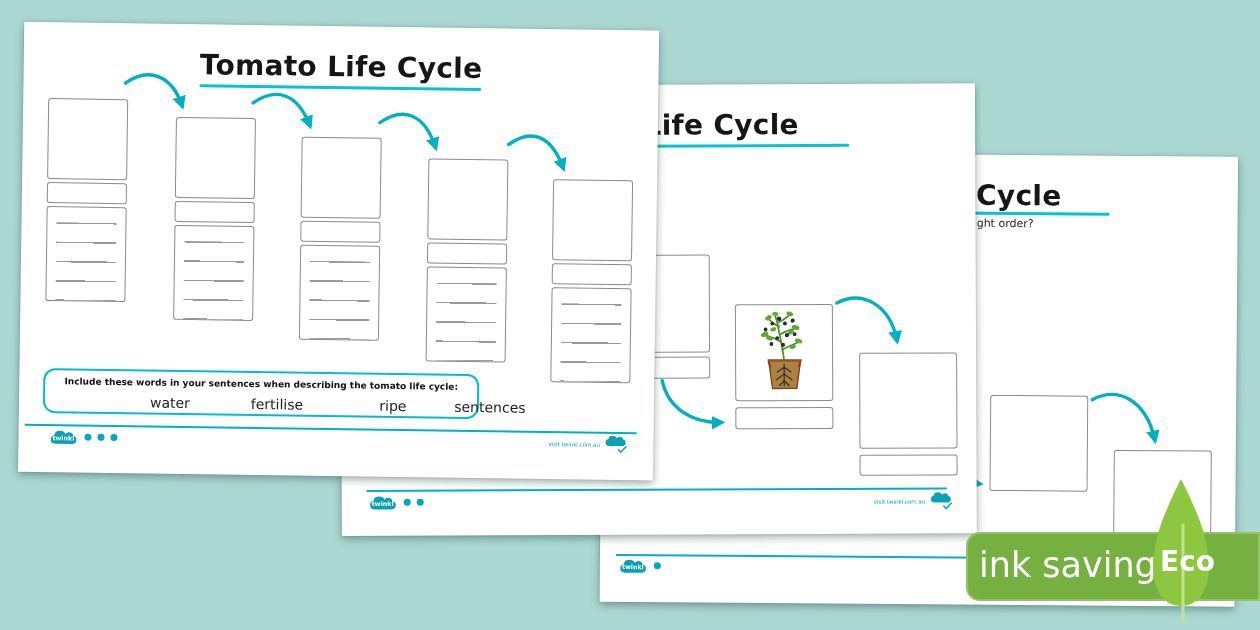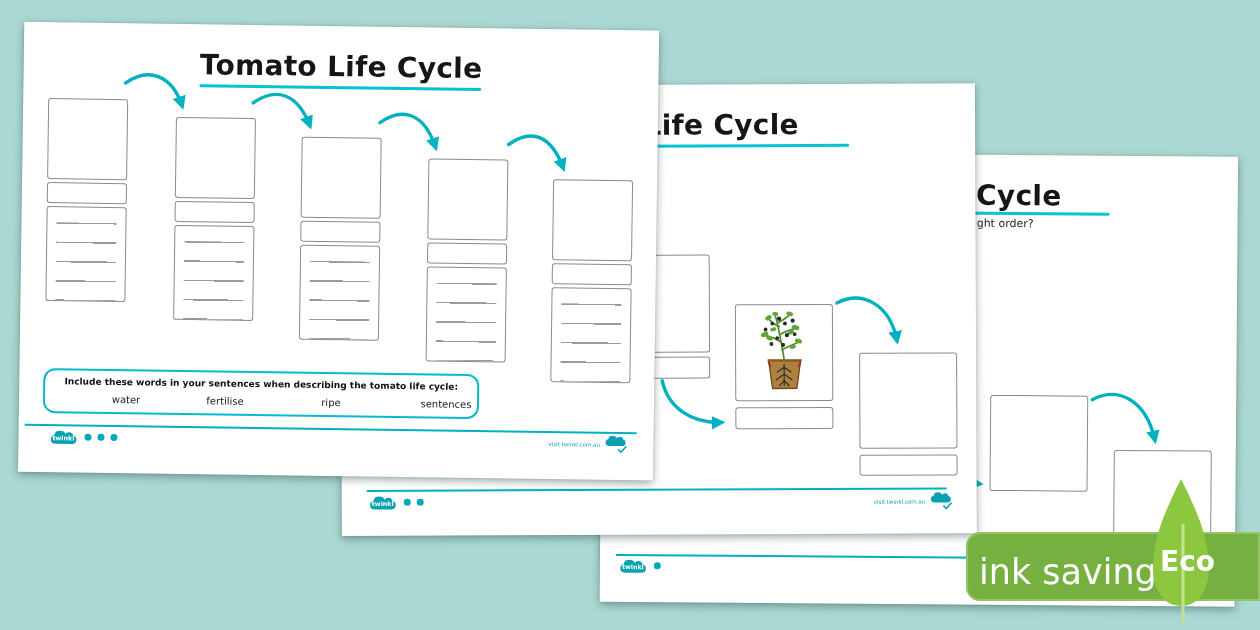--- a/index.html
+++ b/index.html
@@ -17,34 +17,34 @@
   .step{position:absolute;width:80px;}
   .step .img{position:relative;width:80px;height:81px;border:1.6px solid #8b8b8b;border-radius:3px;box-sizing:border-box;}
   .step .lbl{position:relative;width:80px;height:21px;border:1.6px solid #8b8b8b;border-radius:3px;margin-top:3px;box-sizing:border-box;}
   .step .wrt{position:relative;width:80px;height:95px;border:1.6px solid #8b8b8b;border-radius:3px;margin-top:3px;box-sizing:border-box;}
   .wlines{position:absolute;left:9px;right:9px;top:15px;bottom:0;
           background:repeating-linear-gradient(to bottom,#9a9a9a 0,#9a9a9a 1.5px,transparent 1.5px,transparent 19.3px);}
   .arrows{position:absolute;left:0;top:0;pointer-events:none;}
   .wordbank{position:absolute;left:24px;top:346px;width:436px;height:45px;border:2.5px solid #05bccc;
             border-radius:12px;box-sizing:border-box;}
   .wb-instr{position:absolute;top:6px;left:0;right:0;text-align:center;font-size:9px;font-weight:bold;color:#101010;}
-  .wb-word{position:absolute;top:23px;transform:translateX(-50%);font-size:10px;color:#1c1c1c;}
+  .wb-word{position:absolute;top:23px;transform:translateX(-50%);font-size:14px;color:#1c1c1c;margin-left:44px;}
   .footer-line{position:absolute;height:2.2px;background:#00b1bf;}
   .brand-row{position:absolute;display:flex;align-items:center;gap:6px;}
   .dot{width:7px;height:7px;border-radius:50%;background:#00a9b7;}
   .cloud{width:30px;height:19px;display:block;}
   .cloud-sm{width:24px;height:21px;display:block;}
   svg text{font-family:"DejaVu Sans",sans-serif;}
   .site-row{position:absolute;display:flex;align-items:flex-start;gap:3px;}
   .site{font-size:5.5px;color:#0aa2b2;line-height:8px;margin-top:8px;}
   .instr{position:absolute;top:62px;left:0;width:431px;text-align:right;font-size:11px;color:#222;}
   .plantbox{position:absolute;left:394px;top:220px;width:98px;height:97px;}
   .badge{position:absolute;left:966px;top:532px;width:294px;height:69px;background:#76b041;
          border-radius:14px 0 0 14px;z-index:40;box-shadow:inset 0 0 0 2px rgba(255,255,255,.22);}
-  .badge-label{position:absolute;left:13px;top:7px;height:69px;line-height:67px;font-size:35px;color:#ffffff;}
+  .badge-label{position:absolute;left:13px;top:0;height:69px;line-height:67px;font-size:35px;color:#ffffff;}
   .leaf{position:absolute;left:1145px;top:477px;width:72px;height:148px;z-index:45;}
   .eco{position:absolute;left:1151px;top:545px;width:64px;text-align:right;font-size:28px;font-weight:bold;
        color:#ffffff;z-index:46;}
 </style>
 </head>
 <body>
 
 <div class="stage">
 
   <section class="page page-back">
@@ -214,22 +214,22 @@
         <path d="M102,60 C124,44 148,50 159,82" marker-end="url(#af)"></path>
         <path d="M230,78 C252,62 274,67 287,100" marker-end="url(#af)"></path>
         <path d="M357,96 C379,80 401,85 413,120" marker-end="url(#af)"></path>
         <path d="M486,116 C508,100 528,105 541,139" marker-end="url(#af)"></path>
       </g>
     </svg>
 
     <div class="wordbank">
       <div class="wb-instr">Include these words in your sentences when describing the tomato life cycle:</div>
       <span class="wb-word" style="left:81px;">water</span>
-      <span class="wb-word" style="left:180px;text-align:center;">fertilise</span>
-      <span class="wb-word" style="left:286px;text-align:center;">ripe</span>
+      <span class="wb-word" style="left:188px;text-align:center;">fertilise</span>
+      <span class="wb-word" style="left:304px;text-align:center;">ripe</span>
       <span class="wb-word" style="left:401px;">sentences</span>
     </div>
 
     <div class="footer-line" style="left:6px;top:402px;width:612px;"></div>
     <div class="brand-row" style="left:30px;top:405px;">
       <svg class="cloud" viewBox="0 0 38 24">
         <path d="M9 21 Q3 21 3 15.5 Q3 11 7.5 10 Q8 4.5 14.5 4.5 Q19.5 4.5 21.5 8.5 Q22.5 6 26 6 Q30.5 6 31.5 10.5 Q35.5 11.5 35.5 15.5 Q35.5 21 29.5 21 Z" fill="#0aa2b2"></path>
         <text x="19" y="16.5" text-anchor="middle" font-size="8" font-weight="bold" fill="#ffffff">twinkl</text>
       </svg>
       <span class="dot"></span>

